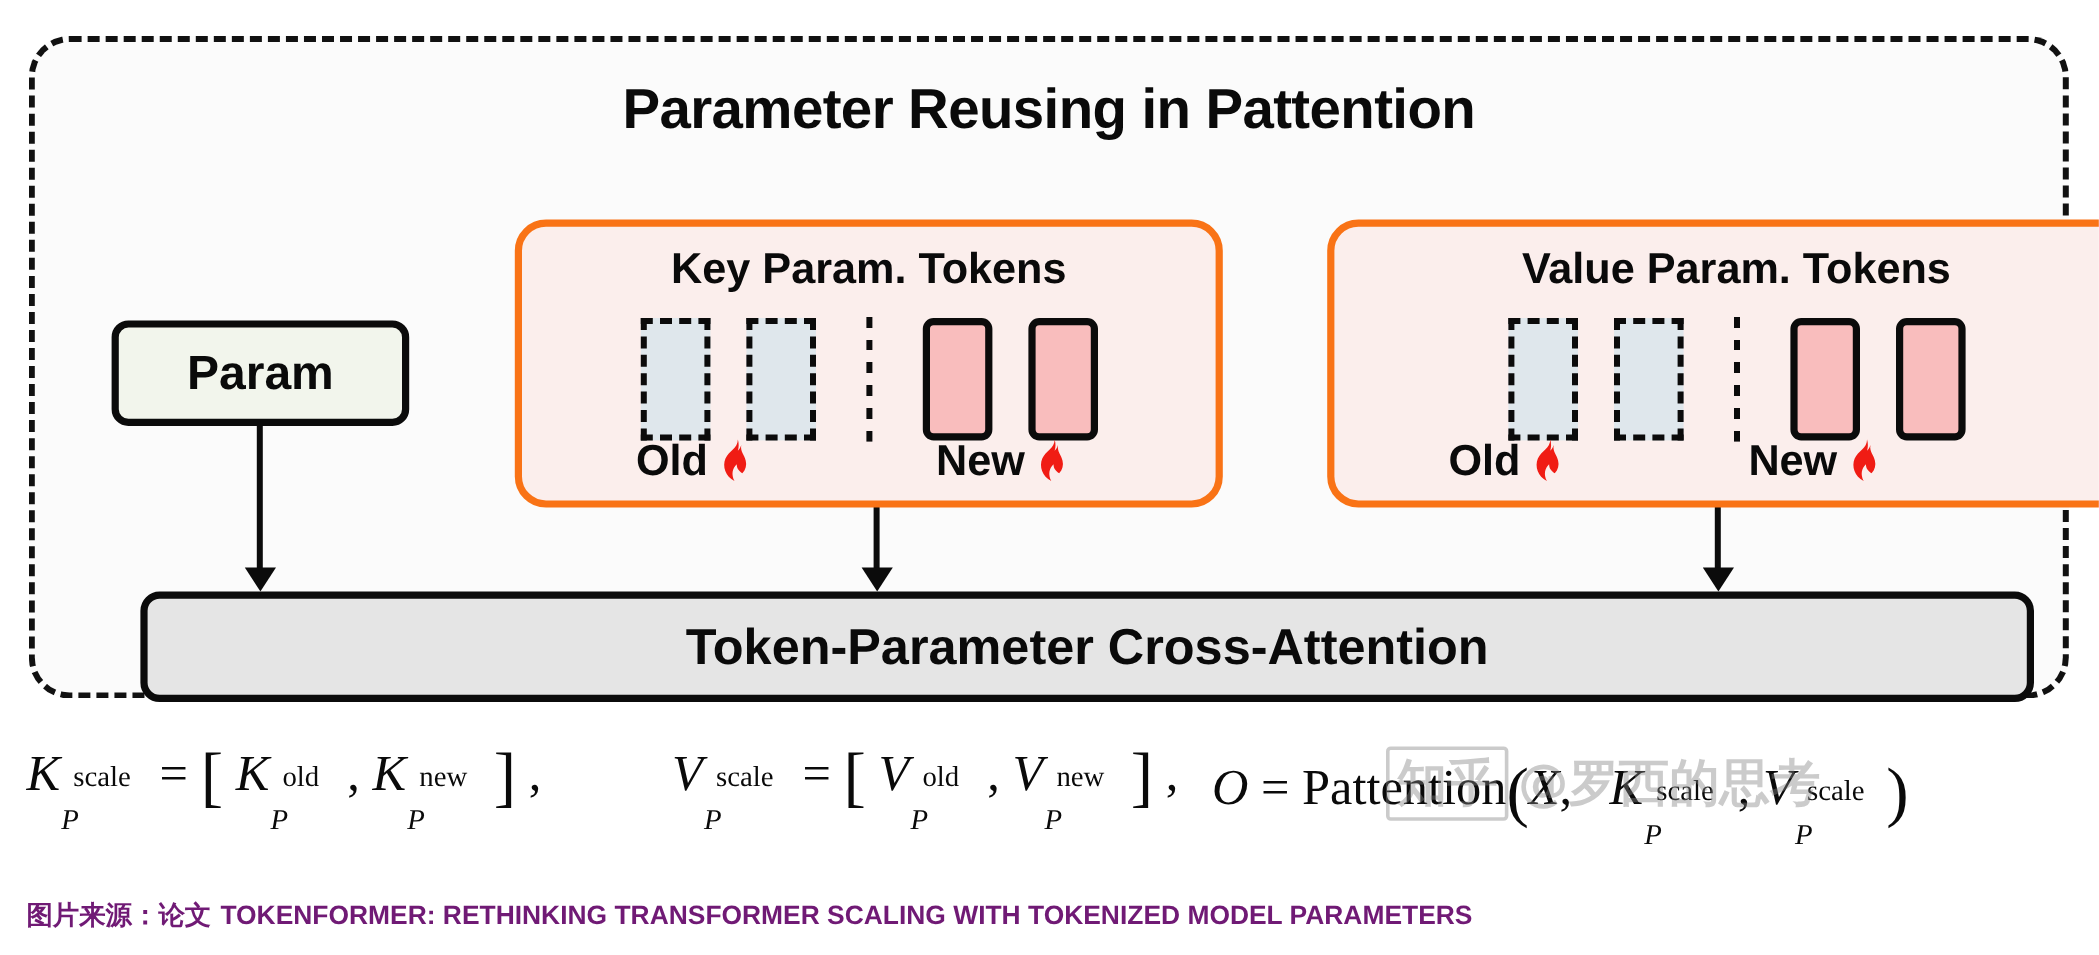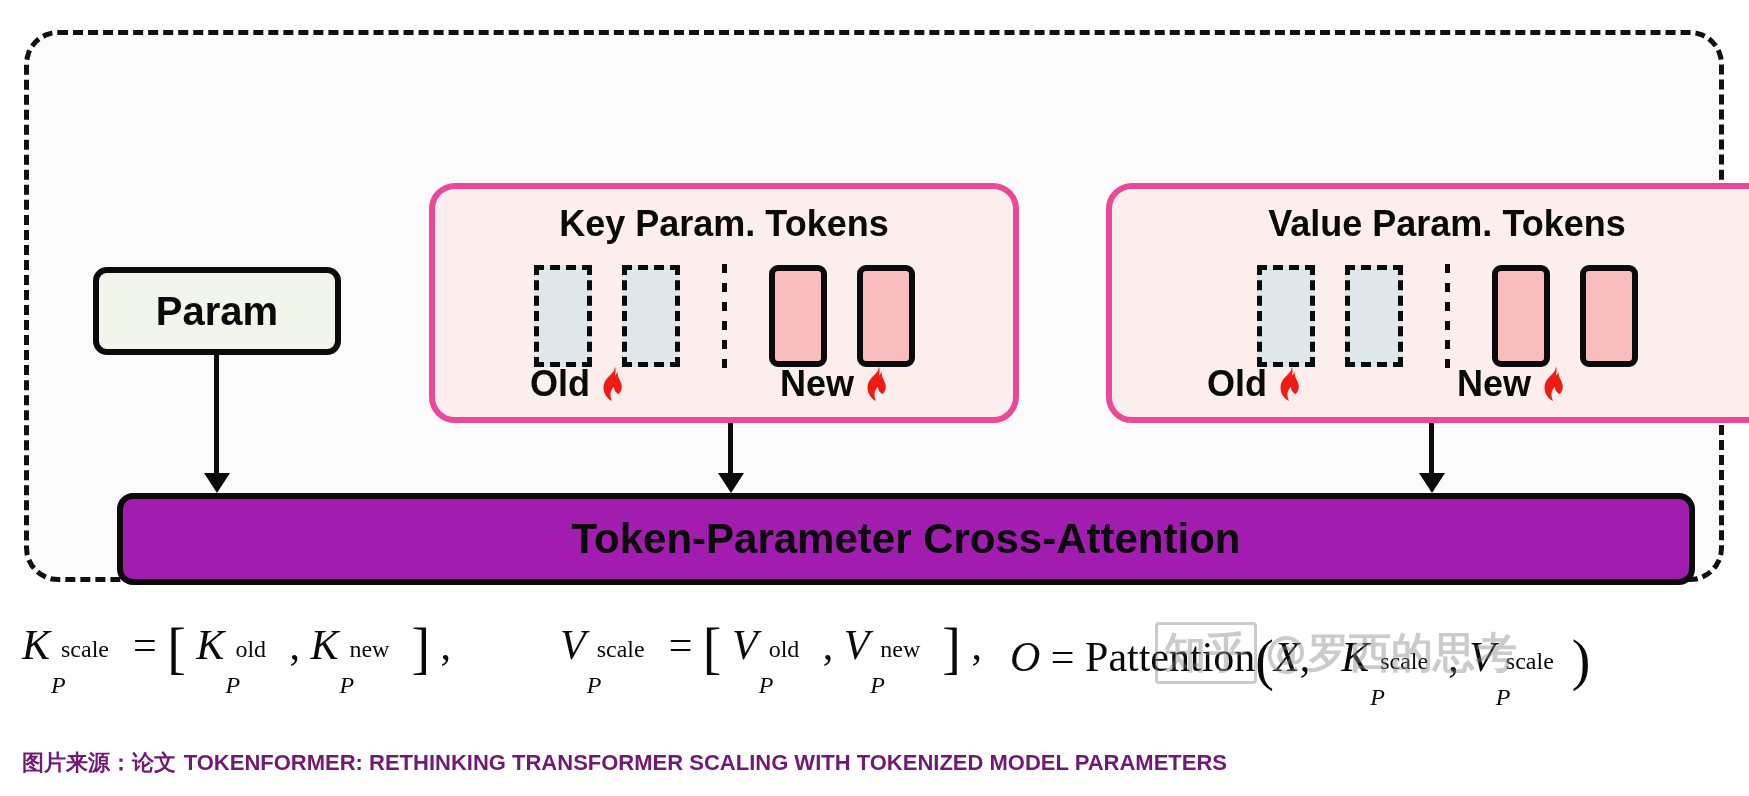--- a/index.html
+++ b/index.html
@@ -79,21 +79,21 @@
   #arrow-input-head  { left: 175px;  top: 438px; }
   #arrow-key-line    { left: 699px;  top: 386px; height: 56px; }
   #arrow-key-head    { left: 689px;  top: 438px; }
   #arrow-value-line  { left: 1400px; top: 386px; height: 56px; }
   #arrow-value-head  { left: 1390px; top: 438px; }
 
   
   .param-panel {
     position: absolute;
     background: #fbeeec;
-    border: 6px solid #ec4899;
+    border: 6px solid #f97316;
     border-radius: 26px;
     box-sizing: border-box;
     padding-left: 26px;
   }
   #key-panel   { left: 400px;  top: 148px; width: 590px; height: 240px; }
   #value-panel { left: 1077px; top: 148px; width: 682px; height: 240px; }
 
   .panel-title {
     position: absolute;
     left: 0; top: 14px;
@@ -167,21 +167,21 @@
 
   .flame-icon { width: 30px; height: 38px; display: block; }
 
   
   #cross-attention {
     position: absolute;
     left: 88px;
     top: 458px;
     width: 1578px;
     height: 92px;
-    background: #a21caf;
+    background: #e5e5e5;
     border: 6px solid #0b0b0b;
     border-radius: 16px;
     box-sizing: border-box;
     display: flex;
     align-items: center;
     justify-content: center;
     font-size: 42px;
     font-weight: bold;
     color: #0a0a0a;
   }
@@ -265,20 +265,21 @@
     white-space: nowrap;
   }
   #caption .cap-zh { font-weight: bold; }
   #caption .cap-en { font-weight: bold; font-family: "Liberation Sans", sans-serif; }
 </style>
 </head>
 <body>
 
 <div id="figure-frame">
 
+  <div id="figure-title">Parameter Reusing in Pattention</div>
 
   <div id="input-node">
     <span>Param</span>
   </div>
 
   <div class="arrow-line" id="arrow-input-line"></div>
   <div class="arrow-head" id="arrow-input-head"></div>
 
   <div class="arrow-line" id="arrow-key-line"></div>
   <div class="arrow-head" id="arrow-key-head"></div>

